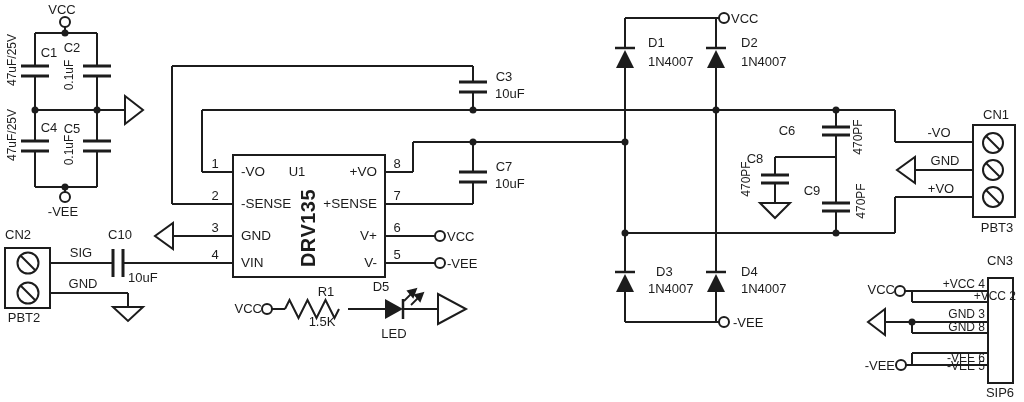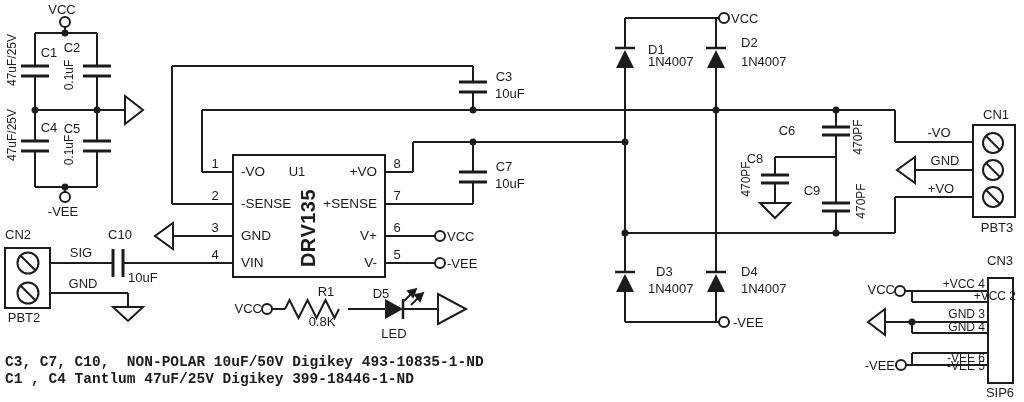--- a/index.html
+++ b/index.html
@@ -191,25 +191,25 @@
 <span class="lbl" style="left:504px;top:76px">C3</span>
 <span class="lbl la" style="left:495px;top:93px">10uF</span>
 <span class="lbl" style="left:504px;top:166px">C7</span>
 <span class="lbl la" style="left:495px;top:183px">10uF</span>
 
 <span class="lbl la" style="left:447px;top:236px">VCC</span>
 <span class="lbl la" style="left:447px;top:263px">-VEE</span>
 
 <span class="lbl ra" style="left:262px;top:308px">VCC</span>
 <span class="lbl" style="left:326px;top:291px">R1</span>
-<span class="lbl" style="left:322px;top:321px">0.8K</span>
-<span class="lbl" style="left:381px;top:293px">D5</span>
+<span class="lbl" style="left:322px;top:321px">1.5K</span>
+<span class="lbl" style="left:381px;top:286px">D5</span>
 <span class="lbl" style="left:394px;top:333px">LED</span>
 
-<span class="lbl la" style="left:648px;top:49px">D1</span>
+<span class="lbl la" style="left:648px;top:42px">D1</span>
 <span class="lbl la" style="left:648px;top:61px">1N4007</span>
 <span class="lbl la" style="left:741px;top:42px">D2</span>
 <span class="lbl la" style="left:741px;top:61px">1N4007</span>
 <span class="lbl la" style="left:656px;top:271px">D3</span>
 <span class="lbl la" style="left:648px;top:288px">1N4007</span>
 <span class="lbl la" style="left:741px;top:271px">D4</span>
 <span class="lbl la" style="left:741px;top:288px">1N4007</span>
 <span class="lbl la" style="left:731px;top:18px">VCC</span>
 <span class="lbl la" style="left:733px;top:322px">-VEE</span>
 
@@ -226,20 +226,18 @@
 <span class="lbl" style="left:996px;top:114px">CN1</span>
 <span class="lbl" style="left:997px;top:227px">PBT3</span>
 
 <span class="lbl" style="left:1000px;top:260px">CN3</span>
 <span class="lbl" style="left:1000px;top:392px">SIP6</span>
 <span class="lbl ra" style="left:895px;top:289px">VCC</span>
 <span class="lbl ra" style="left:895px;top:365px">-VEE</span>
 <span class="lbl ra sm" style="left:985px;top:284px">+VCC 4</span>
 <span class="lbl ra sm" style="left:1016px;top:296px">+VCC 2</span>
 <span class="lbl ra sm" style="left:985px;top:314px">GND 3</span>
-<span class="lbl ra sm" style="left:985px;top:327px">GND 4</span>
+<span class="lbl ra sm" style="left:985px;top:327px">GND 8</span>
 <span class="lbl ra sm" style="left:985px;top:366px">-VEE 5</span>
 <span class="lbl ra sm" style="left:985px;top:358px">-VEE 6</span>
 
-<span class="lbl la note" style="left:5px;top:362px">C3, C7, C10,  NON-POLAR 10uF/50V Digikey 493-10835-1-ND</span>
-<span class="lbl la note" style="left:5px;top:379px">C1 , C4 Tantlum 47uF/25V Digikey 399-18446-1-ND</span>
 
 </div>
 
 </body></html>

